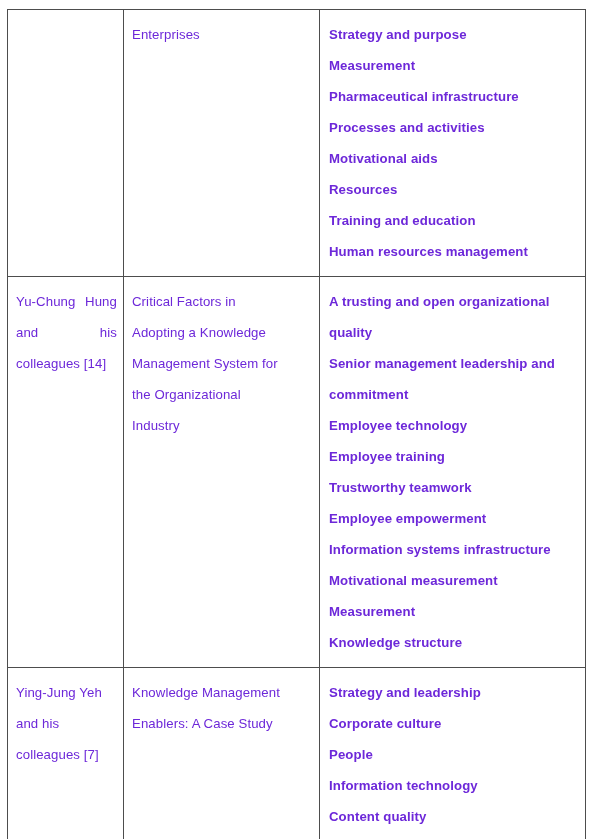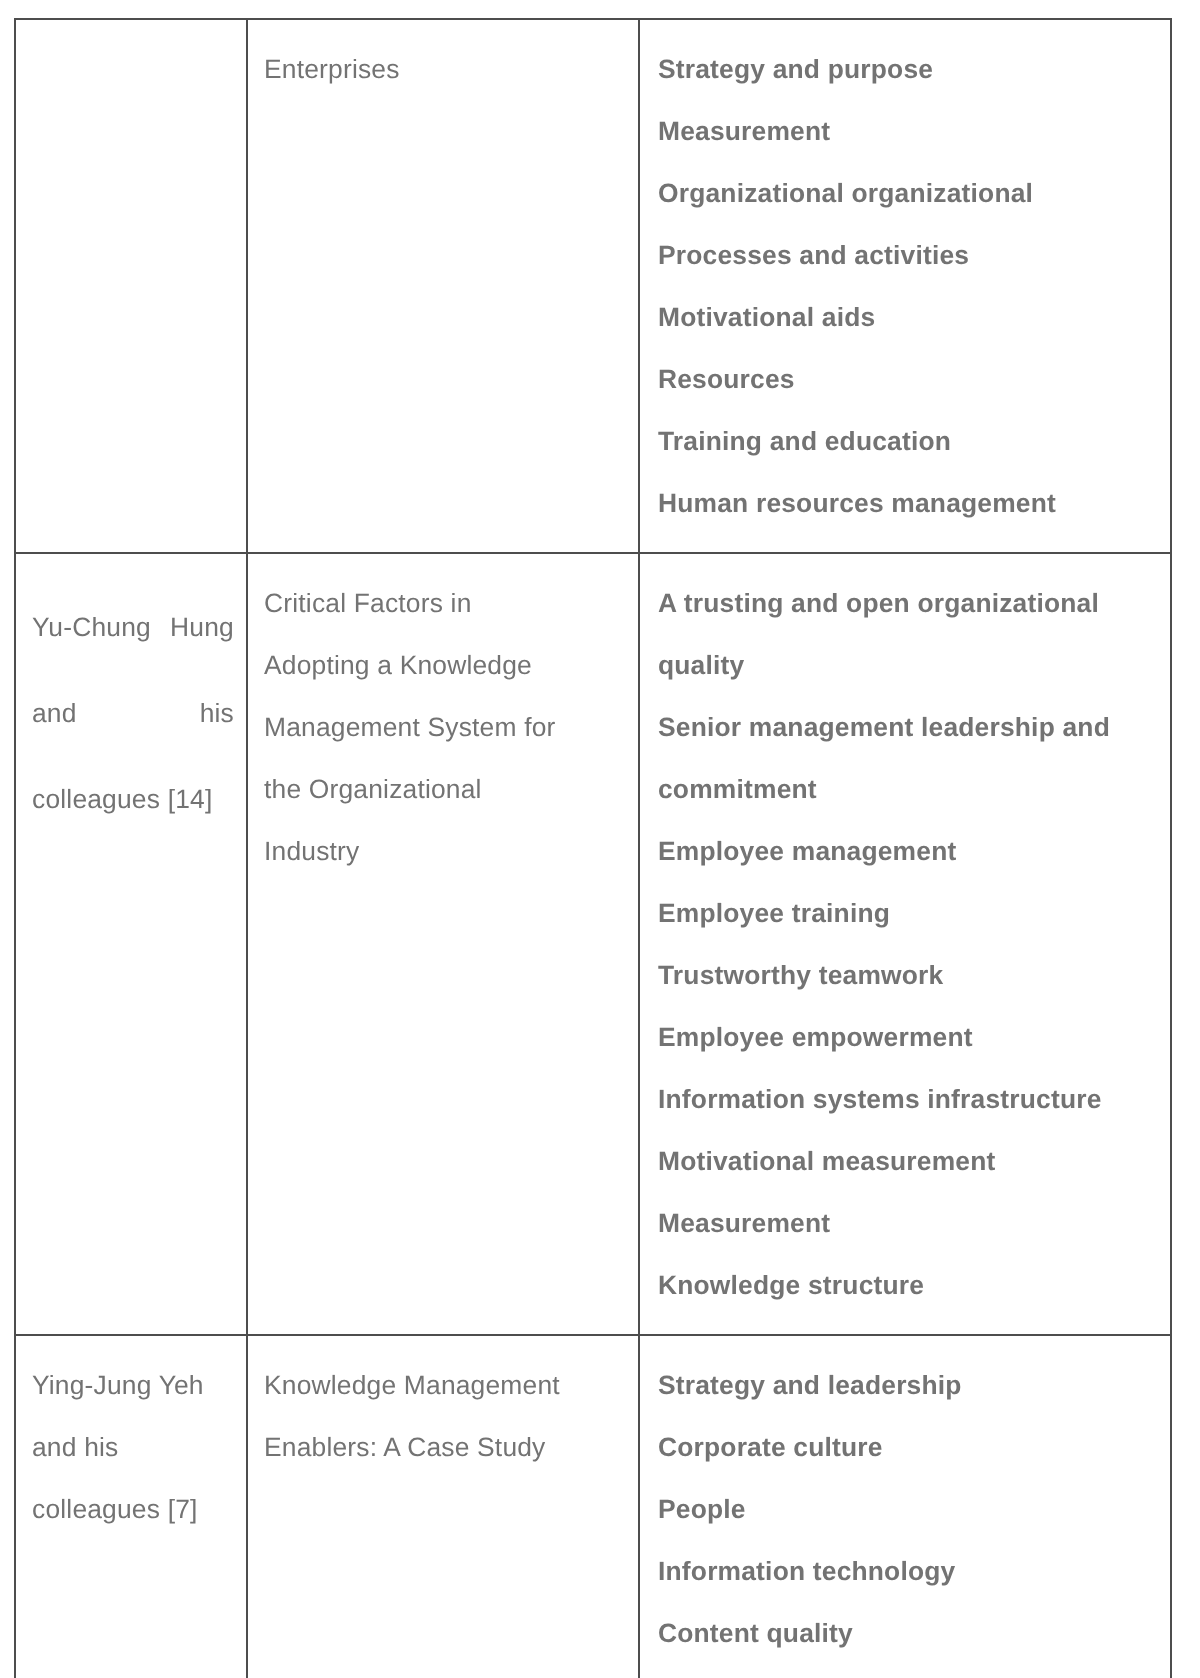--- a/index.html
+++ b/index.html
@@ -52,28 +52,27 @@
     padding-left: 9px;
     padding-right: 6px;
     font-weight: bold;
   }
 
   .line {
     font-size: 13.2px;
     line-height: 31px;
     letter-spacing: 0.1px;
     white-space: normal;
-    color: #737373;
+    color: #6d28d9;
   }
 
   
   .just .line {
     text-align: justify;
     text-align-last: justify;
-    margin-top: 12px;
   }
 
   .just .line.last {
     text-align: center;
     text-align-last: left;
   }
 
   
   .row-1 .cell-inner { min-height: 231px; }
   .row-2 .cell-inner { min-height: 358px; }
@@ -99,21 +98,21 @@
         </td>
         <td>
           <div class="cell-inner">
             <div class="line">Enterprises</div>
           </div>
         </td>
         <td>
           <div class="cell-inner c3pad">
             <div class="line">Strategy and purpose</div>
             <div class="line">Measurement</div>
-            <div class="line">Organizational organizational</div>
+            <div class="line">Pharmaceutical infrastructure</div>
             <div class="line">Processes and activities</div>
             <div class="line">Motivational aids</div>
             <div class="line">Resources</div>
             <div class="line">Training and education</div>
             <div class="line">Human resources management</div>
           </div>
         </td>
       </tr>
 
       <tr class="row-2">
@@ -130,21 +129,21 @@
             <div class="line">Adopting a Knowledge</div>
             <div class="line">Management System for</div>
             <div class="line">the Organizational</div>
             <div class="line">Industry</div>
           </div>
         </td>
         <td>
           <div class="cell-inner c3pad">
             <div class="line">A trusting and open organizational quality</div>
             <div class="line">Senior management leadership and commitment</div>
-            <div class="line">Employee management</div>
+            <div class="line">Employee technology</div>
             <div class="line">Employee training</div>
             <div class="line">Trustworthy teamwork</div>
             <div class="line">Employee empowerment</div>
             <div class="line">Information systems infrastructure</div>
             <div class="line">Motivational measurement</div>
             <div class="line">Measurement</div>
             <div class="line">Knowledge structure</div>
           </div>
         </td>
       </tr>

